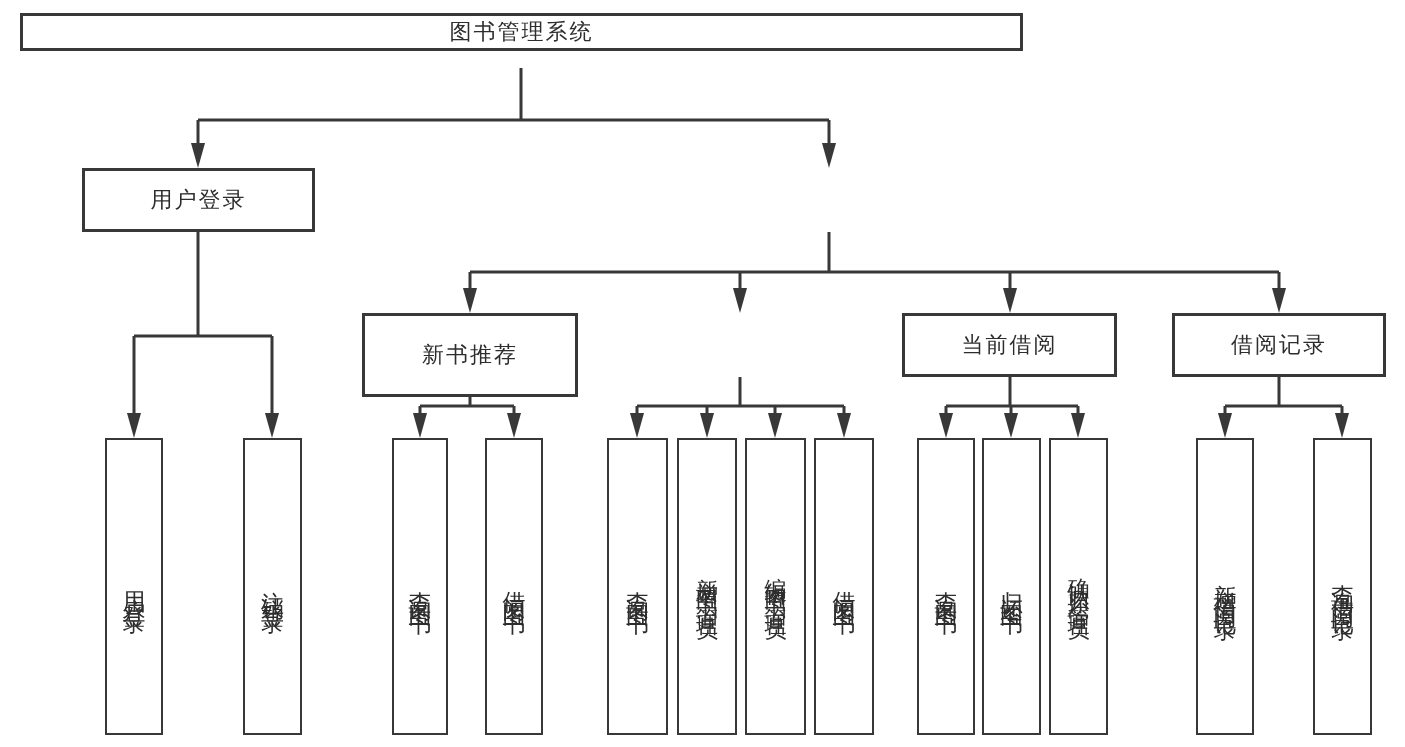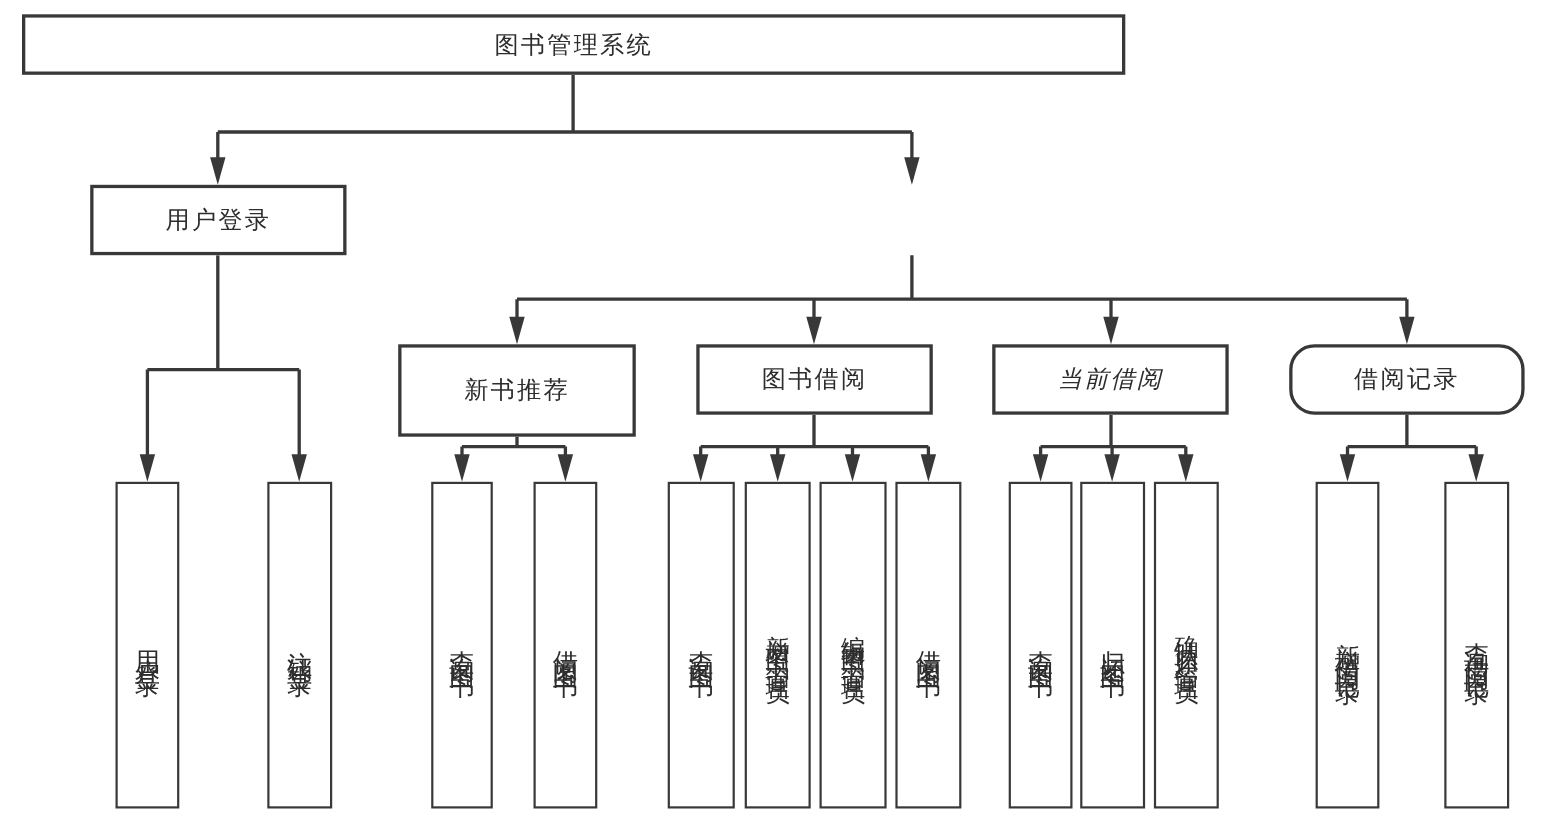--- a/index.html
+++ b/index.html
@@ -102,28 +102,27 @@
       <polygon points="1004,413 1018,413 1011,438"></polygon>
       <polygon points="1071,413 1085,413 1078,438"></polygon>
     </g>
     <g>
       <path d="M1279 377 V406 M1225 406 H1342 M1225 406 V430 M1342 406 V430"></path>
       <polygon points="1218,413 1232,413 1225,438"></polygon>
       <polygon points="1335,413 1349,413 1342,438"></polygon>
     </g>
   </svg>
 
-  <div class="node h" style="left:20px; top:13px; width:1003px; height:55px;">图书管理系统</div>
+  <div class="node h" style="left:20px; top:13px; width:1003px; height:38px;">图书管理系统</div>
 
   <div class="node h" style="left:82px; top:168px; width:233px; height:64px;">用户登录</div>
 
   <div class="node h" style="left:362px; top:313px; width:216px; height:84px;">新书推荐</div>
-  <div class="node h" style="left:633px; top:313px; width:215px; height:64px;">图书借阅</div>
-  <div class="node h" style="left:902px; top:313px; width:215px; height:64px;font-style:italic;">当前借阅</div>
-  <div class="node h" style="left:1172px; top:313px; width:214px; height:64px;border-radius:23px;">借阅记录</div>
+  <div class="node h" style="left:902px; top:313px; width:215px; height:64px;">当前借阅</div>
+  <div class="node h" style="left:1172px; top:313px; width:214px; height:64px;">借阅记录</div>
 
   <div class="node v" style="left:105px; top:438px; width:58px; height:297px;">用户登录</div>
   <div class="node v" style="left:243px; top:438px; width:59px; height:297px;">注销登录</div>
 
   <div class="node v" style="left:392px; top:438px; width:56px; height:297px;">查询图书</div>
   <div class="node v" style="left:485px; top:438px; width:58px; height:297px;">借阅图书</div>
 
   <div class="node v" style="left:607px; top:438px; width:61px; height:297px;">查询图书</div>
   <div class="node v long" style="left:677px; top:438px; width:60px; height:297px;">新增图书（管理员）</div>
   <div class="node v long" style="left:745px; top:438px; width:61px; height:297px;">编辑图书（管理员）</div>

